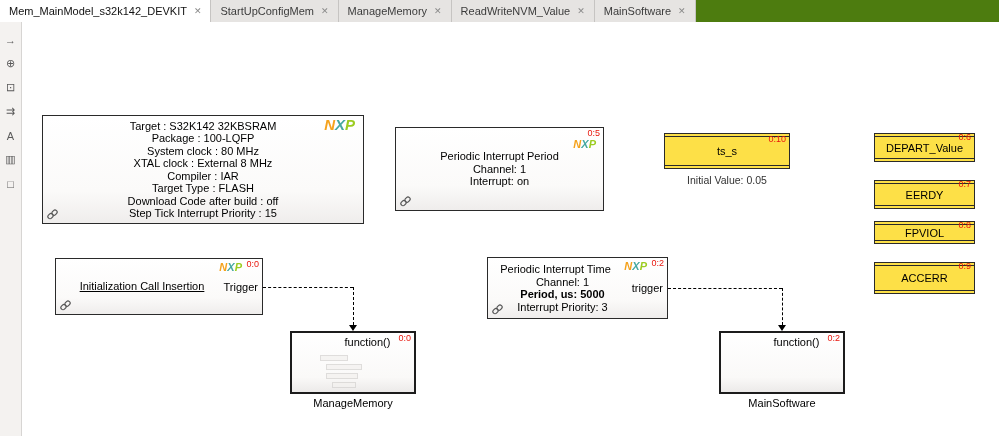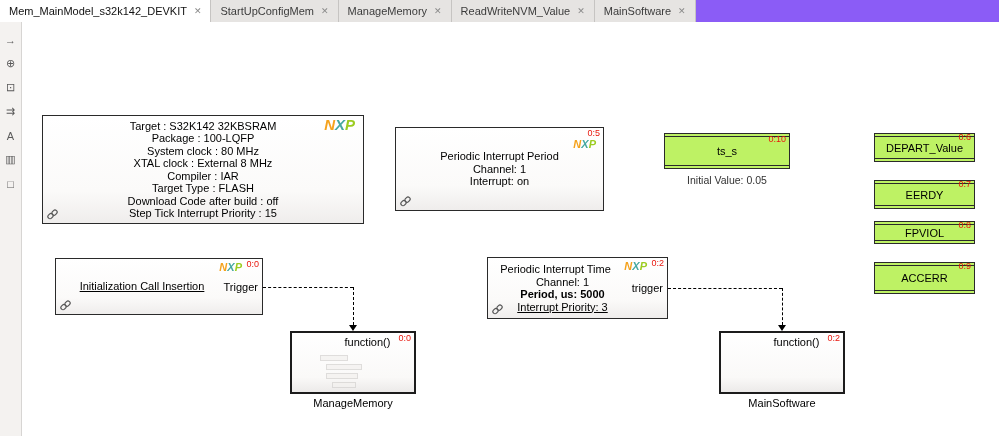--- a/index.html
+++ b/index.html
@@ -1,19 +1,19 @@
 <!DOCTYPE html>
 <html><head>
 <meta charset="utf-8">
 <style>
   html,body{margin:0;padding:0;background:#ffffff;font-family:"Liberation Sans",sans-serif;}
   .stage{position:relative;width:999px;height:436px;background:#fff;overflow:hidden;}
 
   
-  .tabbar{position:absolute;top:0;left:0;right:0;height:22px;background:#8b5cf6;
+  .tabbar{position:absolute;top:0;left:0;right:0;height:22px;background:#4d7c0f;
           border-bottom:1px solid #bdbbb9;display:flex;align-items:stretch;}
   .tab{display:flex;align-items:center;gap:7px;padding:0 9px;font-size:11px;color:#3c3c3c;
        background:#e6e4e2;border-right:1px solid #c6c4c2;white-space:nowrap;cursor:default;}
   .tab.active{background:#ffffff;color:#111;}
   .tab-close{font-size:9px;color:#8a8a8a;line-height:1;}
 
   
   .palette{position:absolute;top:22px;left:0;width:22px;bottom:0;background:#f4f2f0;
            border-right:1px solid #d7d5d3;display:flex;flex-direction:column;align-items:center;
            padding-top:10px;gap:9px;box-sizing:border-box;}
@@ -32,21 +32,21 @@
   .badge{position:absolute;top:0;right:3px;color:#e8160c;font-size:9px;line-height:10px;}
   .nxp{position:absolute;font-weight:bold;font-style:italic;font-size:11px;letter-spacing:0;}
   .nxp .n{color:#f5a21c;} .nxp .x{color:#46a8a0;} .nxp .p{color:#9ccc21;}
   .nxp.big{font-size:15px;}
   .chain{position:absolute;left:4px;bottom:3px;width:11px;height:11px;}
 
   .portlabel{position:absolute;right:4px;top:50%;transform:translateY(-50%);
              font-size:11px;color:#000;white-space:nowrap;}
 
   
-  .store{position:absolute;border:1px solid #2a2a2a;box-sizing:border-box;background:#bef264;
+  .store{position:absolute;border:1px solid #2a2a2a;box-sizing:border-box;background:#fde047;
          display:flex;align-items:center;justify-content:center;font-size:11px;color:#000;}
   .store::before{content:"";position:absolute;left:0;right:0;top:2px;border-top:1px solid #2a2a2a;}
   .store::after{content:"";position:absolute;left:0;right:0;bottom:2px;border-bottom:1px solid #2a2a2a;}
 
   
   .func{position:absolute;border:2px solid #1c1c1c;box-sizing:border-box;
         background:linear-gradient(180deg,#ffffff 0%,#faf9f8 75%,#eceae9 100%);
         font-size:11px;color:#000;}
   .func .ftitle{position:absolute;top:3px;left:0;right:0;text-align:center;margin-left:29px;}
   .skeleton{position:absolute;top:22px;left:28px;opacity:.7;}
@@ -181,21 +181,21 @@
     </div>
 
     <div class="blk" style="left:465px;top:235px;width:181px;height:62px;">
       <span class="badge">0:2</span>
       <span class="nxp" style="top:2px;right:20px;">
         <span class="n">N</span><span class="x">X</span><span class="p">P</span>
       </span>
       <div class="line" style="margin-right:44px;">Periodic Interrupt Time</div>
       <div class="line" style="margin-right:30px;">Channel: 1</div>
       <div class="line" style="margin-right:30px;font-weight:bold;">Period, us: 5000</div>
-      <div class="line" style="margin-right:30px;text-decoration:underline;">Interrupt Priority: 3</div>
+      <div class="line" style="margin-right:30px;">Interrupt Priority: 3</div>
       <span class="portlabel">trigger</span>
       <span class="chain">
         <svg viewBox="0 0 12 12" width="11" height="11">
             <g stroke="#555" fill="none" stroke-width="1.3">
           <rect x="0.8" y="5.5" width="6" height="4.6" rx="2.2" transform="rotate(-45 3.8 7.8)"></rect>
           <rect x="5.2" y="1.6" width="6" height="4.6" rx="2.2" transform="rotate(-45 8.2 3.9)"></rect>
         </g>
           </svg>
       </span>
     </div>

